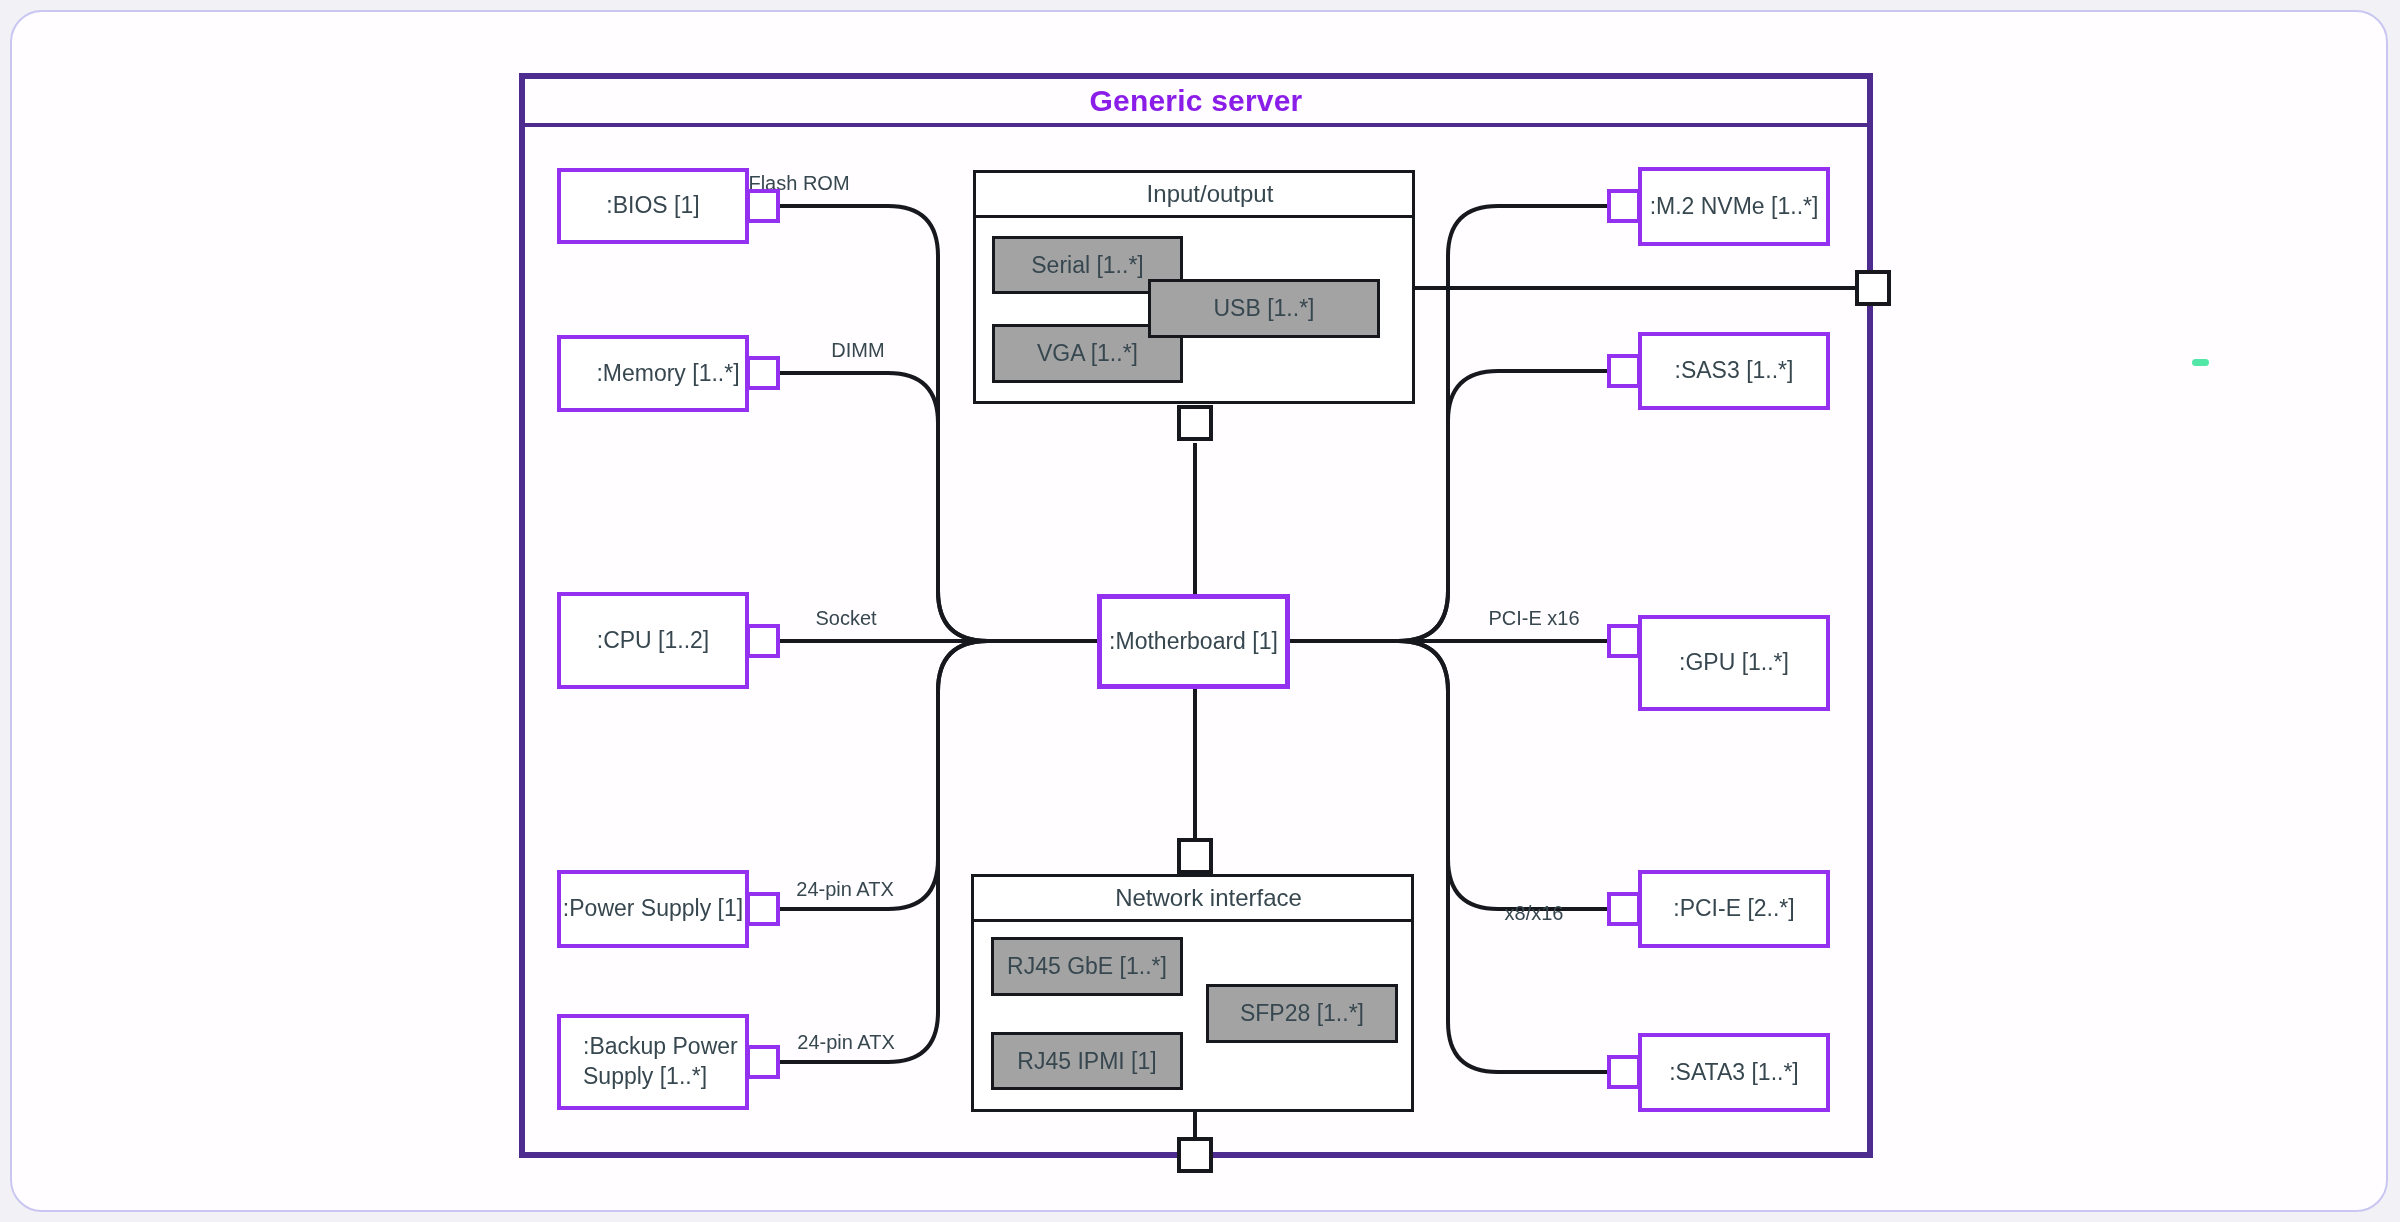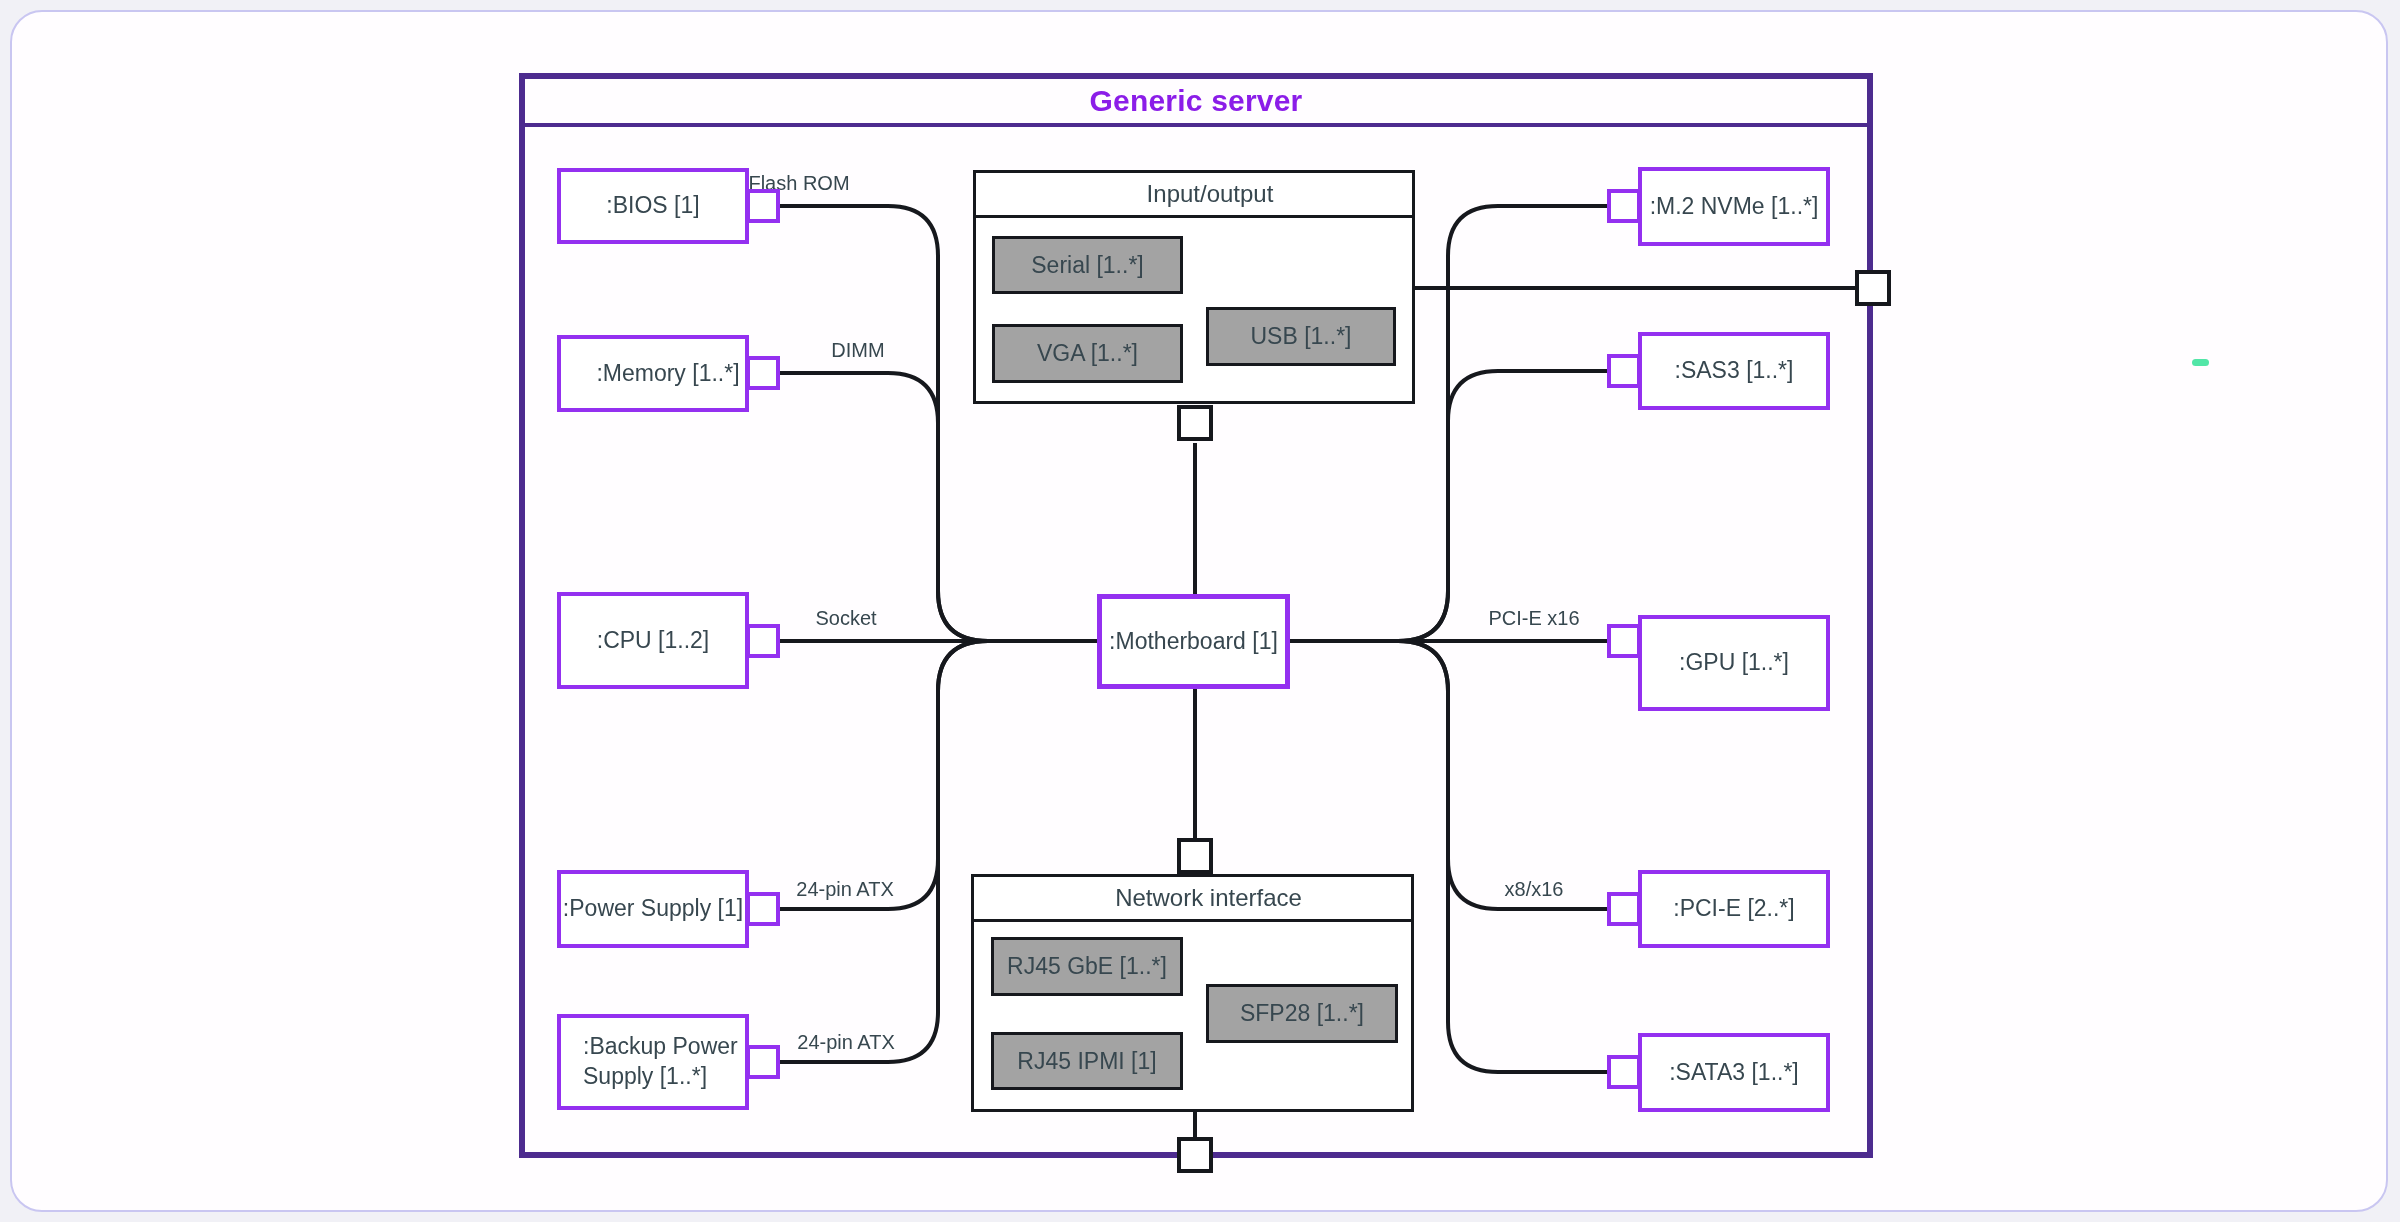--- a/index.html
+++ b/index.html
@@ -104,21 +104,21 @@
     <div class="gheader">
       <span>Input/output</span>
     </div>
   </div>
   <div class="inner" style="left:992px;top:236px;width:191px;height:58px;">
     <span>Serial [1..*]</span>
   </div>
   <div class="inner" style="left:992px;top:324px;width:191px;height:59px;">
     <span>VGA [1..*]</span>
   </div>
-  <div class="inner" style="left:1206px;top:279px;width:190px;height:59px;margin-top:28px;">
+  <div class="inner" style="left:1148px;top:279px;width:232px;height:59px;">
     <span>USB [1..*]</span>
   </div>
 
   <div class="gblock" style="left:971px;top:874px;width:443px;height:238px;">
     <div class="gheader">
       <span>Network interface</span>
     </div>
   </div>
   <div class="inner" style="left:991px;top:937px;width:192px;height:59px;">
     <span>RJ45 GbE [1..*]</span>
@@ -145,16 +145,16 @@
   <div class="bport" style="left:1177px;top:838px;"></div>
   <div class="bport" style="left:1177px;top:1137px;"></div>
   <div class="bport" style="left:1855px;top:270px;"></div>
 
   <div class="clabel" style="left:799px;top:172px;">Flash ROM</div>
   <div class="clabel" style="left:848px;top:339px;margin-left:10px;">DIMM</div>
   <div class="clabel" style="left:846px;top:607px;">Socket</div>
   <div class="clabel" style="left:845px;top:878px;">24-pin ATX</div>
   <div class="clabel" style="left:846px;top:1031px;">24-pin ATX</div>
   <div class="clabel" style="left:1534px;top:607px;">PCI-E x16</div>
-  <div class="clabel" style="left:1534px;top:878px;">x8/x16</div>
+  <div class="clabel" style="left:1534px;top:902px;">x8/x16</div>
 
   <div class="cursor-mark" style="left:2192px;top:359px;width:17px;height:7px;"></div>
 </div>
 
 </body></html>

